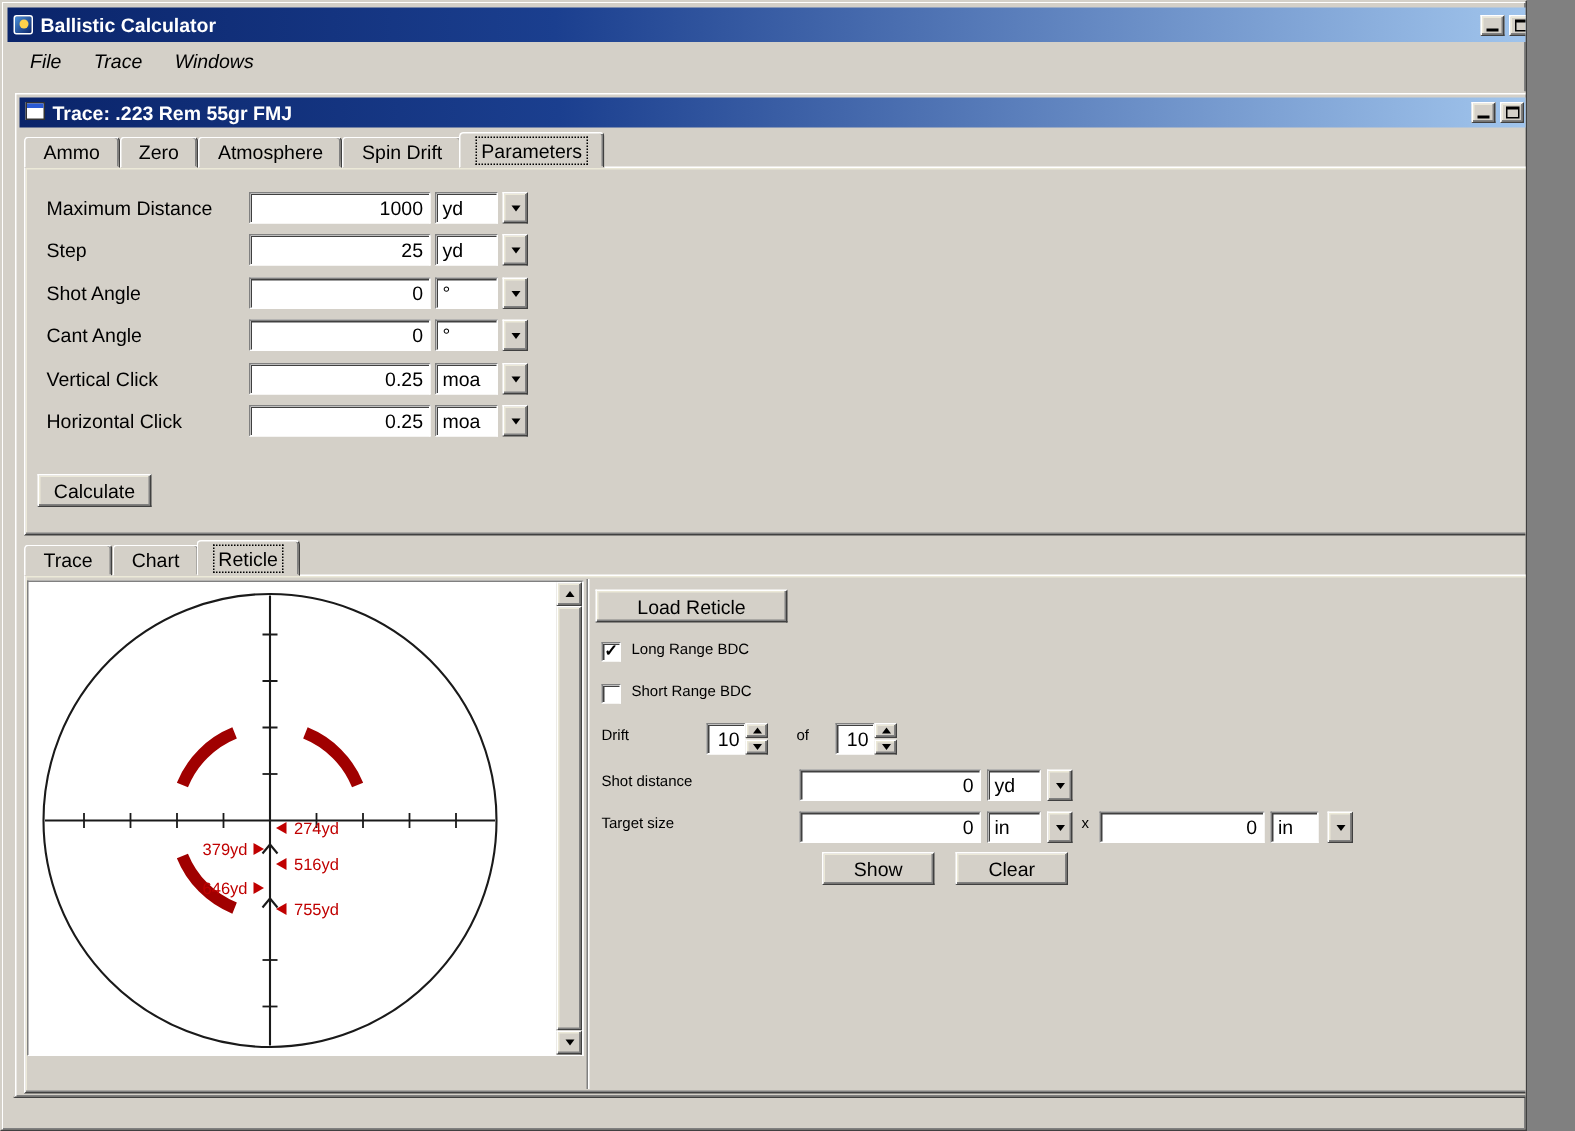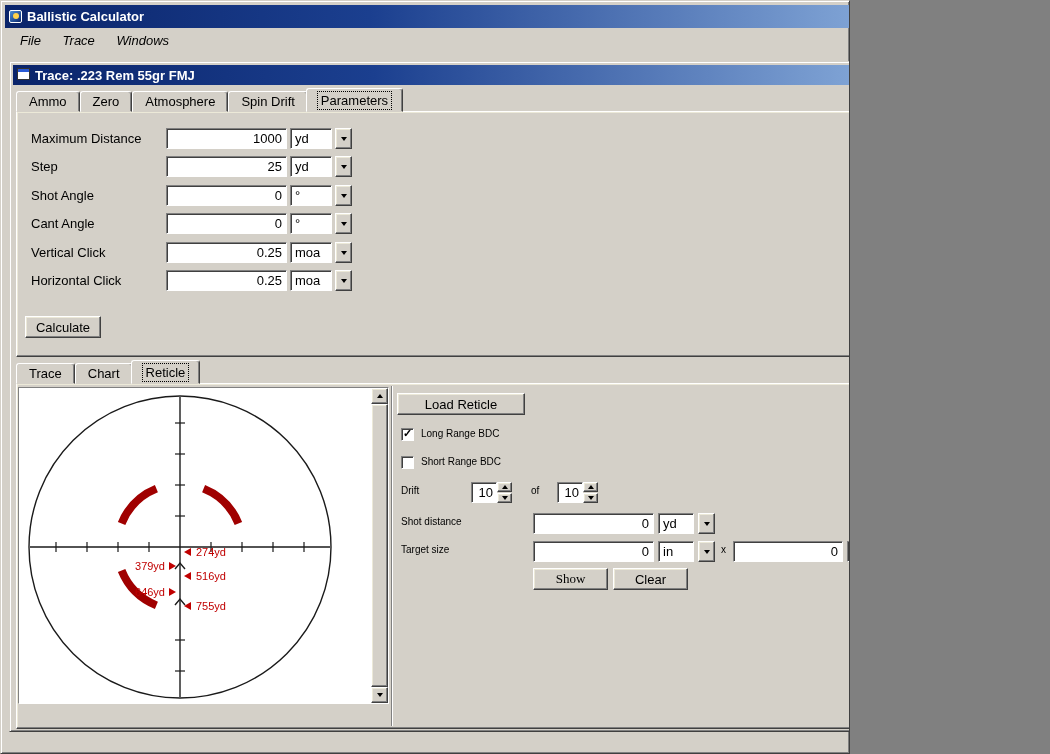--- a/index.html
+++ b/index.html
@@ -1,18 +1,18 @@
 <!DOCTYPE html>
 <html><head>
 <meta charset="utf-8">
 <style>
   * { margin:0; padding:0; box-sizing:border-box; }
   body { font-family:"Liberation Sans", sans-serif; font-size:13px; background:#808080; }
 
-  .screen { position:relative; width:850px; height:754px; background:#d4d0c8;
+  .screen { position:relative; width:1018px; height:754px; background:#d4d0c8;
     border:1px solid; border-color:#d4d0c8 #404040 #404040 #d4d0c8;
     box-shadow: inset 1px 1px 0 #ffffff, inset -1px -1px 0 #808080; overflow:hidden; }
 
   
   .btn3d { background:#d4d0c8; border:1px solid; border-color:#ffffff #404040 #404040 #ffffff;
     box-shadow: inset -1px -1px 0 #808080, inset 1px 1px 0 #ece9d8;
     font-family:"Liberation Sans",sans-serif; font-size:13px; color:#000; cursor:default; }
   .field { background:#ffffff; border:1px solid; border-color:#808080 #ffffff #ffffff #808080;
     box-shadow: inset 1px 1px 0 #404040; font-family:"Liberation Sans",sans-serif; font-size:13px; color:#000; }
   input.field { outline:none; }
@@ -343,18 +343,18 @@
       <button class="btn3d cbtn" style="position:absolute;left:681px;top:157px;">
           <span class="tri-down sm"></span>
         </button>
       <span class="ctl-label" style="left:704px;top:160px;">x</span>
       <input class="field" style="position: absolute; left: 716px; top: 157px; width: 110px; height: 21px; text-align: right; padding-right: 4px;" value="0">
       <span class="field cbox" style="position:absolute;left:830px;top:157px;width:32px;">in</span>
       <button class="btn3d cbtn" style="position:absolute;left:868px;top:157px;">
           <span class="tri-down sm"></span>
         </button>
 
-      <button class="btn3d" style="position:absolute;left:516px;top:184px;width:75px;height:22px;font-family:Liberation Serif, serif;">Show</button>
-      <button class="btn3d" style="position:absolute;left:596px;top:184px;width:75px;height:22px;">Clear</button>
+      <button class="btn3d" style="position:absolute;left:531px;top:184px;width:75px;height:22px;">Show</button>
+      <button class="btn3d" style="position:absolute;left:620px;top:184px;width:75px;height:22px;">Clear</button>
     </div>
 
   </div>
 </div>
 
 </body></html>

